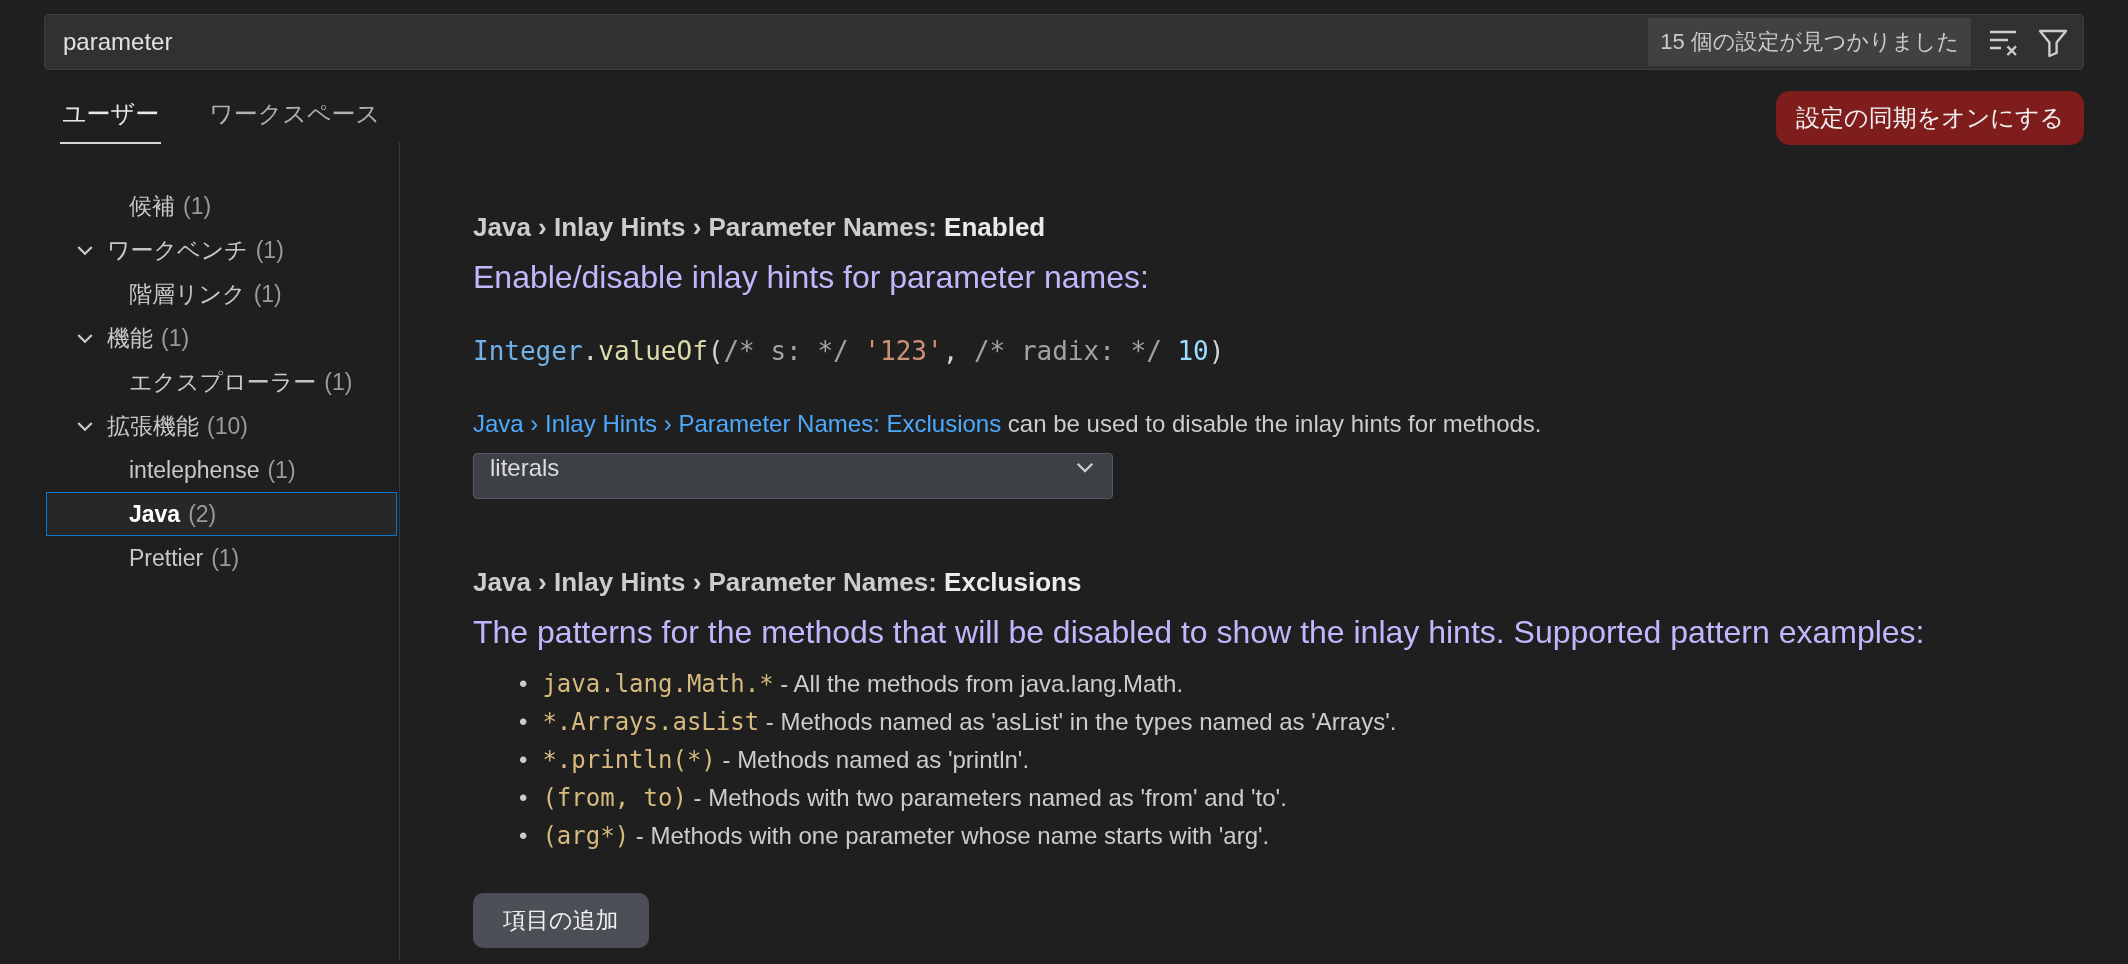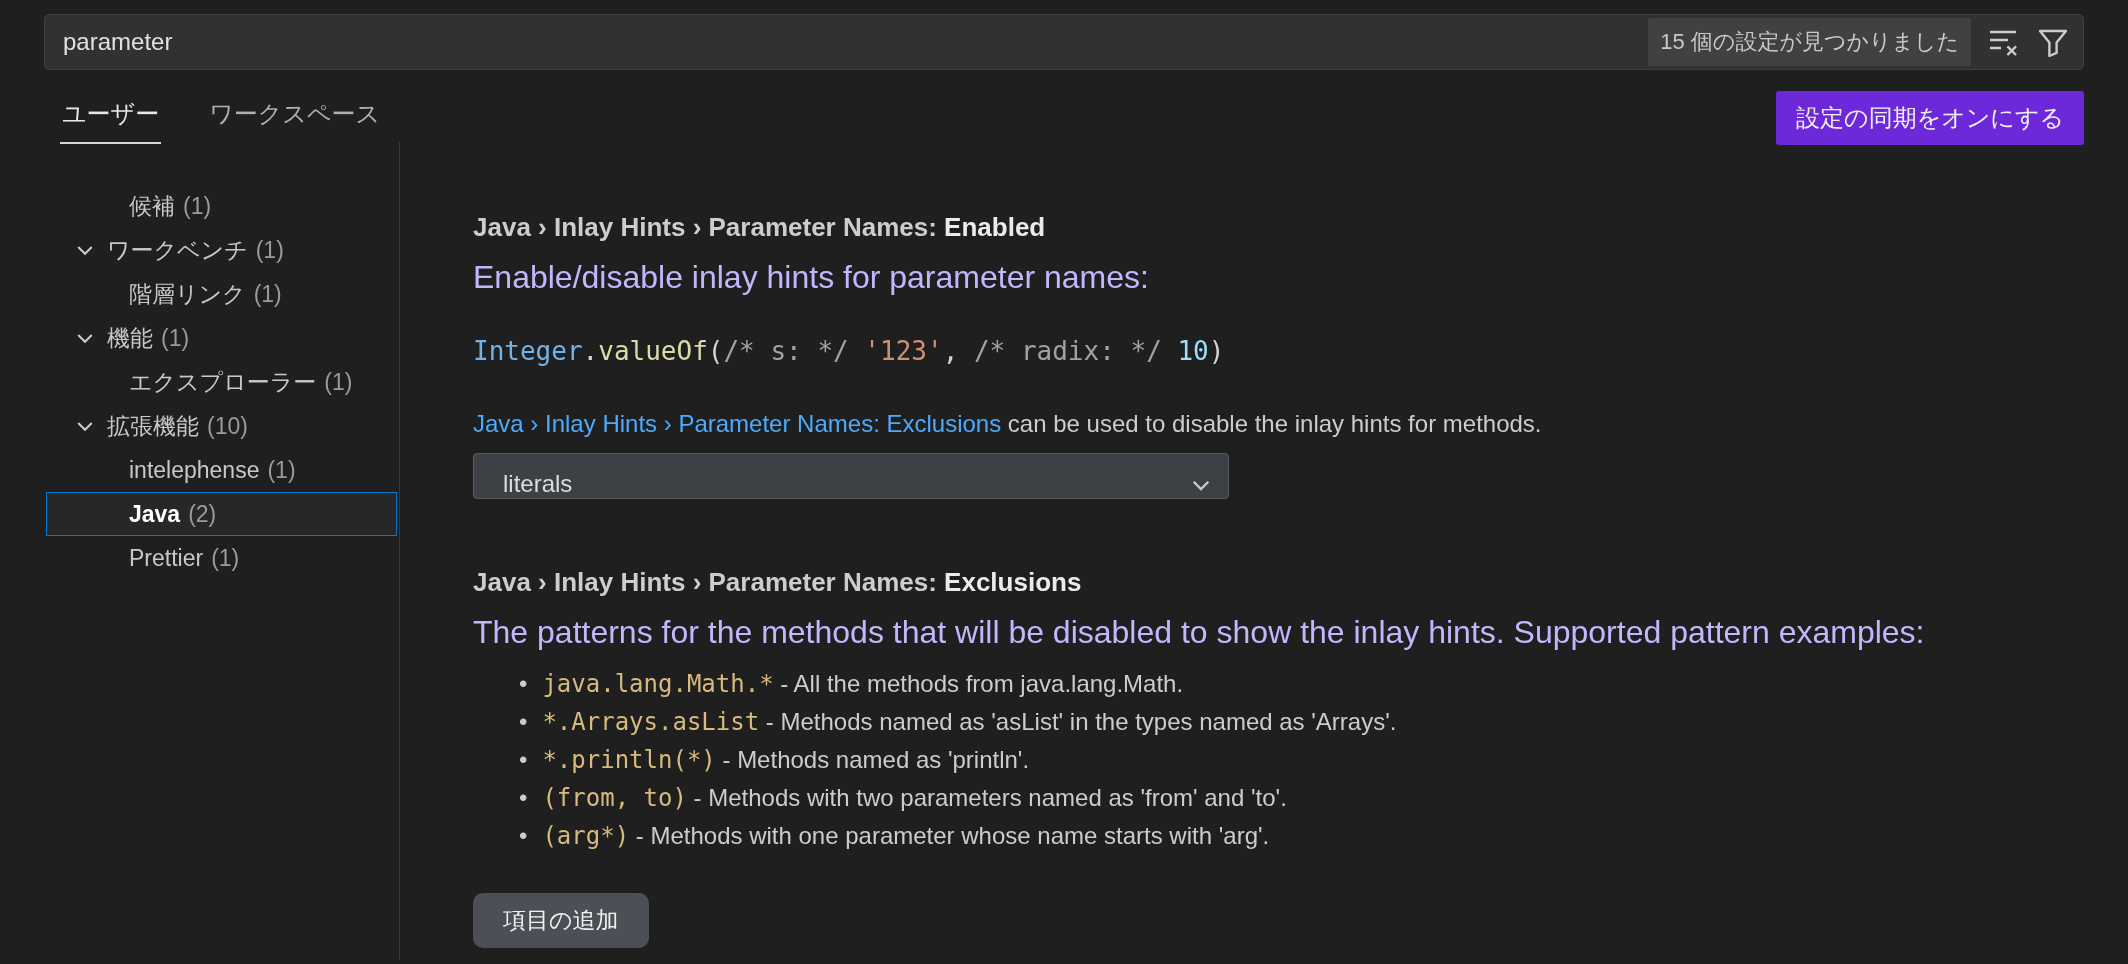--- a/index.html
+++ b/index.html
@@ -31,21 +31,21 @@
 
   
   .header-row {
     display:flex; align-items:center; justify-content:space-between;
     padding:24px 44px 0 60px; height:72px;
   }
   .tabs { display:flex; gap:46px; }
   .tab { font-size:24px; color:#b0b0b0; padding:6px 2px 12px 2px; cursor:pointer; border-bottom:2px solid transparent; }
   .tab.active { color:#e7e7e7; border-bottom:2px solid #d7d7d7; font-weight:400; }
   .sync-btn {
-    background:#6d28d9; color:#f0f0f0; border:none; border-radius:3px;
+    background:#7f1d1d; color:#f0f0f0; border:none; border-radius:14px;
     font-size:24px; font-family:inherit; padding:11px 20px; cursor:pointer; white-space:nowrap;
   }
 
   
   .body { display:flex; height:818px; }
 
   
   .sidebar { width:400px; flex:none; border-right:1px solid #393939; padding-top:42px; }
   .tree { margin-left:46px; margin-right:2px; }
   .tree-row {
@@ -73,23 +73,23 @@
   .tok-function { color:#dcdcaa; }
   .tok-comment { color:#a2a2a2; }
   .tok-string { color:#ce9178; }
   .tok-number { color:#9cdcfe; }
   .tok-plain { color:#d4d4d4; }
 
   .link-line { font-size:24px; margin-bottom:15px; }
   .setting-link { color:#4daafc; text-decoration:none; cursor:pointer; }
 
   .select-box {
-    width:756px; height:46px; background:#3d4045; border:1px solid #565b61; border-radius:4px;
-    display:flex; align-items:flex-end; justify-content:space-between;
-    padding:0 14px 0 29px; font-size:24px; color:#dcdcdc; cursor:pointer;
+    width:640px; height:46px; background:#3d4045; border:1px solid #565b61; border-radius:4px;
+    display:flex; align-items:flex-start; justify-content:space-between;
+    padding:0 14px 0 16px; font-size:24px; color:#dcdcdc; cursor:pointer;
     margin-bottom:68px;
   }
 
   .patterns { list-style:none; padding-left:46px; margin-top:4px; }
   .patterns li { font-size:24px; line-height:37px; color:#cccccc; }
   .patterns li::before { content:"•"; margin-right:15px; color:#cccccc; }
   .inl-code { font-family:"DejaVu Sans Mono","Liberation Mono",monospace; color:#d7ba7d; font-size:24px; }
 
   .add-btn {
     margin-top:38px; background:#4c5056; color:#f0f0f0; border:none; border-radius:10px;

